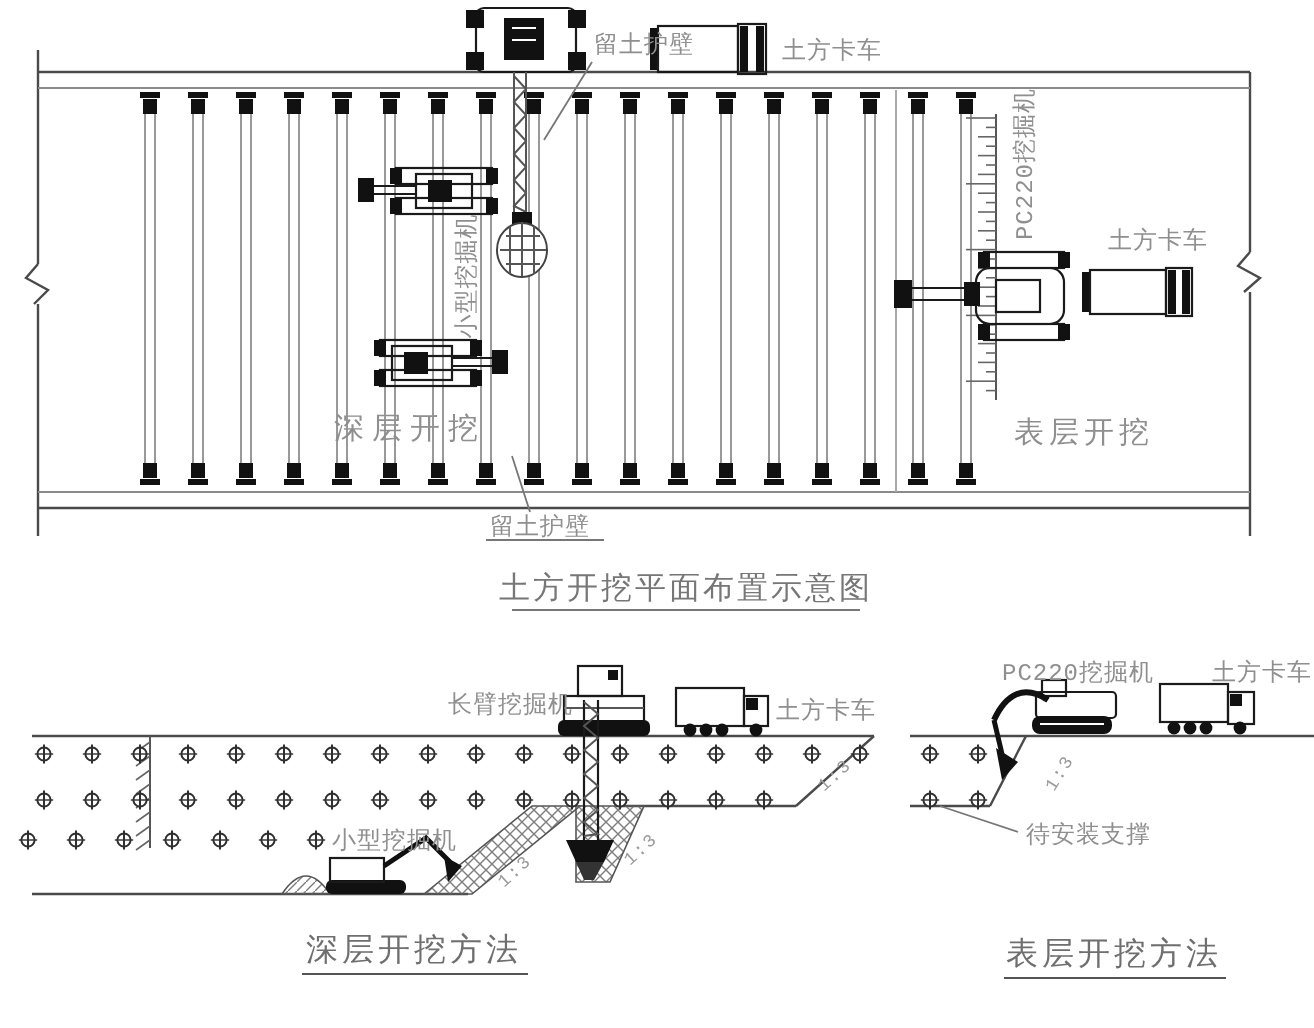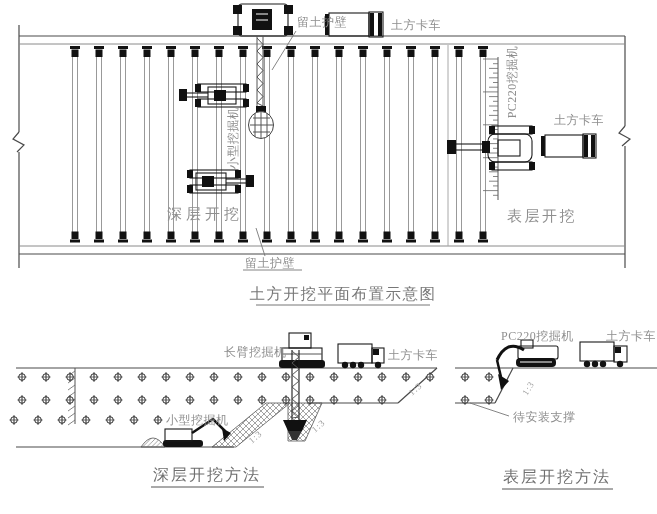--- a/index.html
+++ b/index.html
@@ -1,17 +1,17 @@
 <!DOCTYPE html>
 <html><head>
 <meta charset="utf-8">
 <style>
   html,body{margin:0;padding:0;background:#fff;}
   #canvas{position:relative;width:657px;height:514px;background:#ffffff;overflow:hidden;
-          font-family:Liberation Serif, serif;}
+          font-family:Liberation Mono, monospace;}
   svg{position:absolute;left:0;top:0;}
   text{fill:#8f8f8f;}
   .lbl{font-size:12px;letter-spacing:0.5px;}
   .zone{font-size:15px;letter-spacing:4px;}
   .cap{font-size:16px;letter-spacing:2px;fill:#6f6f6f;}
   .ttl{font-size:15.5px;letter-spacing:1.5px;fill:#777;}
   .ratio{font-size:9px;fill:#9a9a9a;letter-spacing:1px;}
   .thin{stroke:#8a8a8a;stroke-width:1;}
   .dark{stroke:#4a4a4a;stroke-width:1.2;}
   .mid{stroke:#555;stroke-width:1;}

